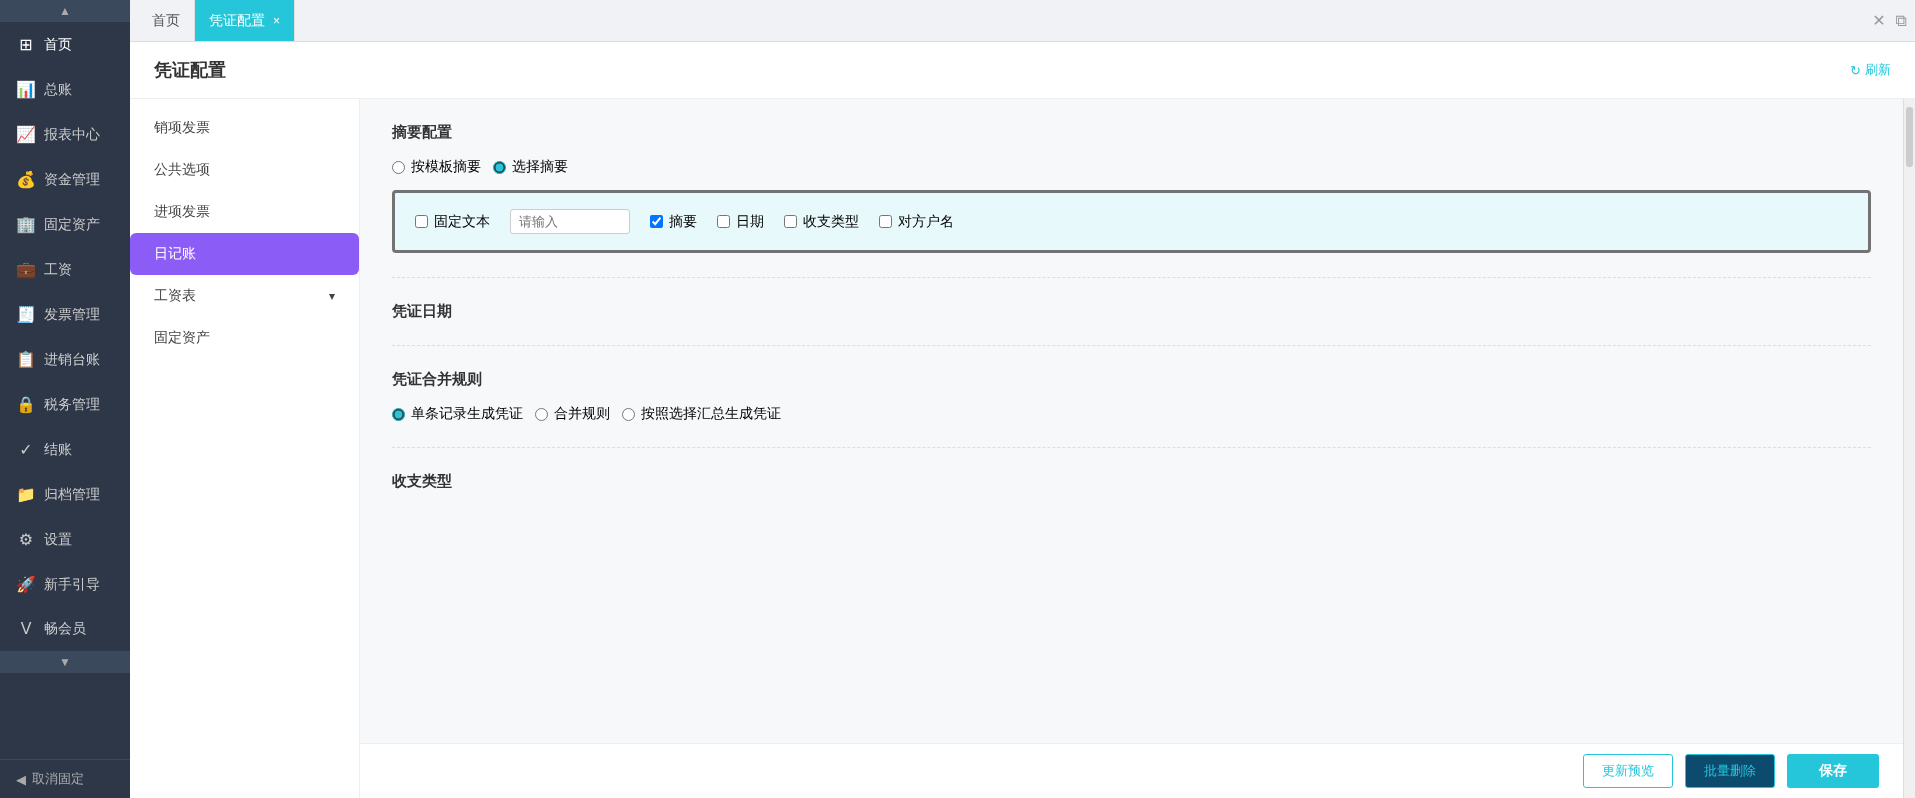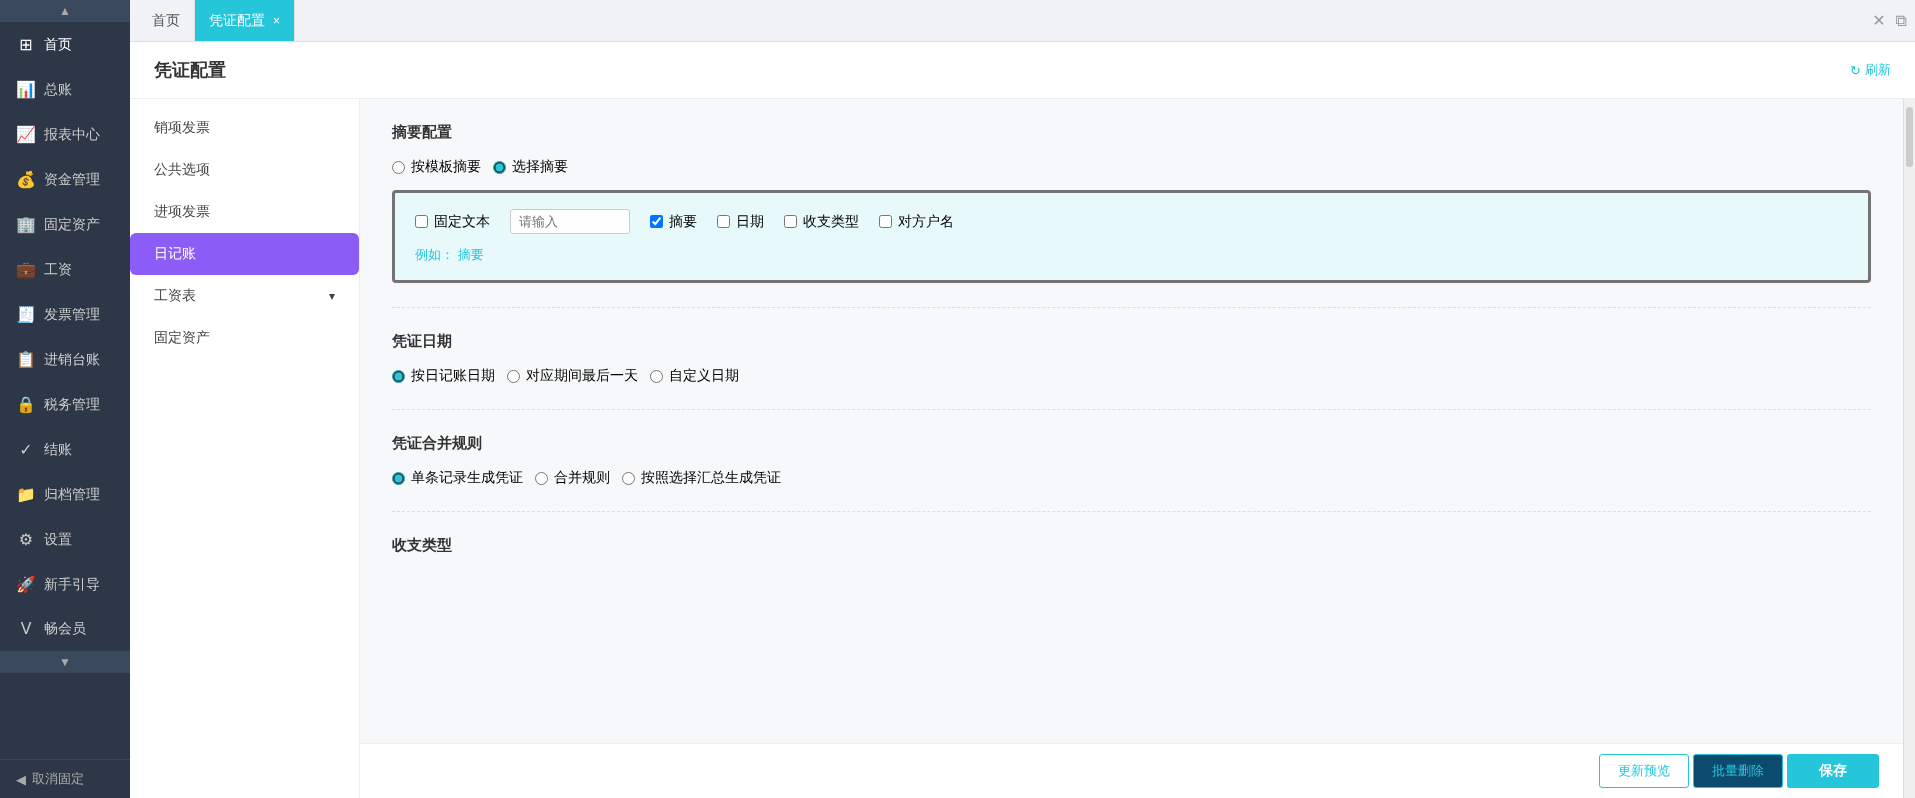--- a/index.html
+++ b/index.html
@@ -239,21 +239,21 @@
       position: absolute;
       bottom: 0;
       right: 0;
       left: 0;
       background: #fff;
       border-top: 1px solid #eee;
       padding: 10px 24px;
       display: flex;
       justify-content: flex-end;
       align-items: center;
-      gap: 4px;
+      gap: 12px;
     }
     .btn-update-preview {
       background: #fff;
       border: 1px solid #25c6da;
       color: #25c6da;
       padding: 7px 18px;
       border-radius: 3px;
       cursor: pointer;
       font-size: 13px;
     }
@@ -450,45 +450,27 @@
               </label>
               <label class="checkbox-item">
                 <input type="checkbox" style="">
                 <span>收支类型</span>
               </label>
               <label class="checkbox-item">
                 <input type="checkbox" style="">
                 <span>对方户名</span>
               </label>
             </div>
-            <div class="example-text">
-              <span>例如：</span>
-              <span>摘要</span>
-            </div>
           </div>
         </div>
 
         <hr class="section-divider">
 
         <div class="section">
           <div class="section-title">凭证日期</div>
-          <div class="radio-group">
-            <label class="radio-item">
-              <input type="radio" name="voucher-date" checked="" style="">
-              <span>按日记账日期</span>
-            </label>
-            <label class="radio-item">
-              <input type="radio" name="voucher-date" style="">
-              <span>对应期间最后一天</span>
-            </label>
-            <label class="radio-item">
-              <input type="radio" name="voucher-date" style="">
-              <span>自定义日期</span>
-            </label>
-          </div>
         </div>
 
         <hr class="section-divider">
 
         <div class="section">
           <div class="section-title">凭证合并规则</div>
           <div class="radio-group">
             <label class="radio-item">
               <input type="radio" name="voucher-merge" checked="" style="">
               <span>单条记录生成凭证</span>

